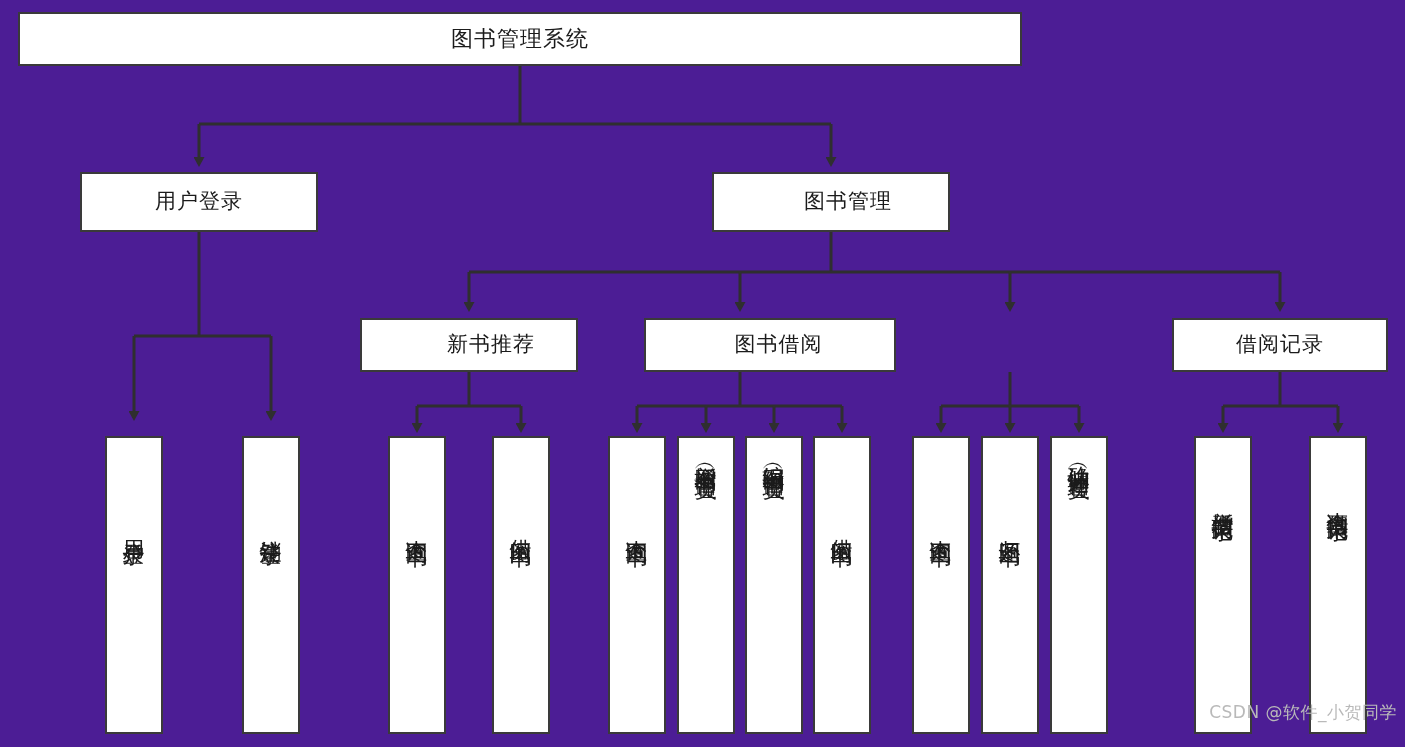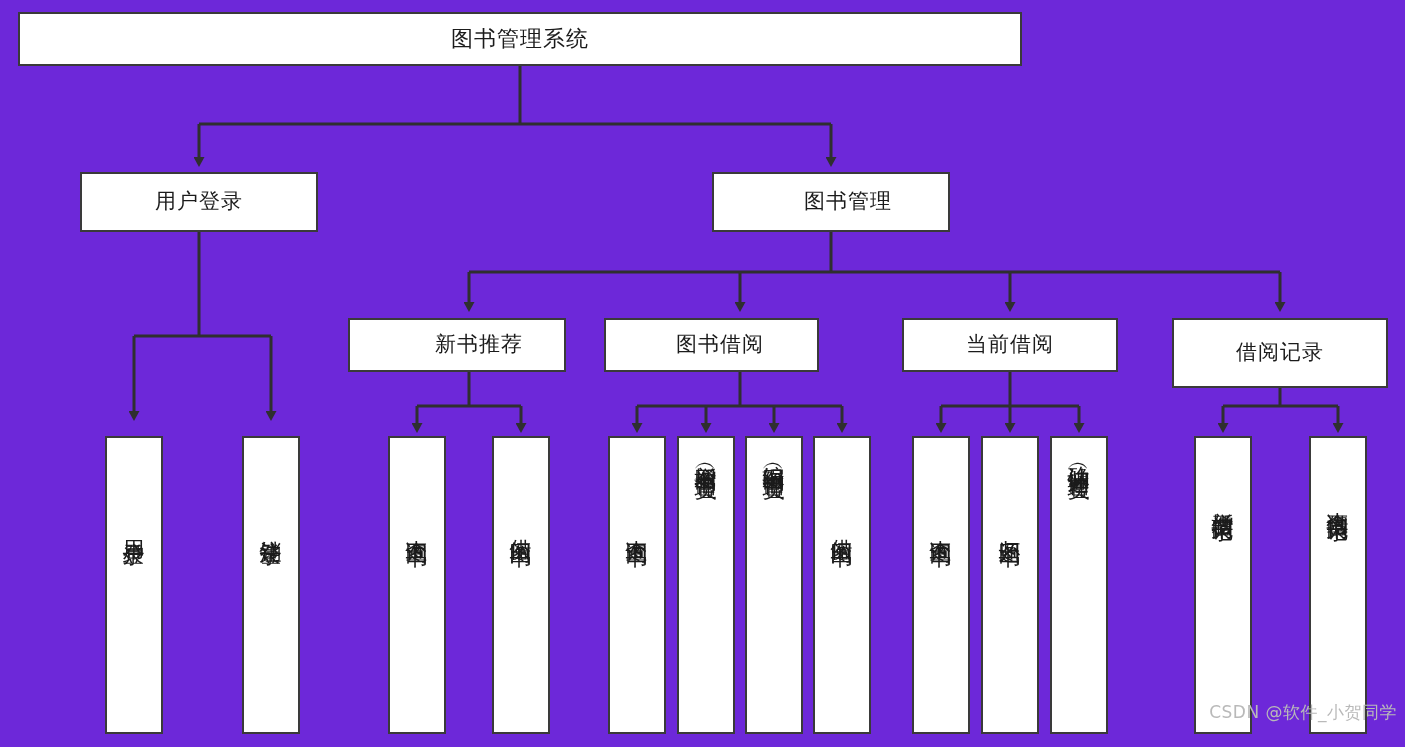--- a/index.html
+++ b/index.html
@@ -5,21 +5,21 @@
 <style>
   html, body {
     margin: 0;
     padding: 0;
     background: #ffffff;
   }
   #canvas {
     position: relative;
     width: 1405px;
     height: 747px;
-    background: #6d28d9;
+    background: #4c1d95;
     overflow: hidden;
     font-family: "DejaVu Sans", "Liberation Sans", sans-serif;
   }
   #edges {
     position: absolute;
     left: 0;
     top: 0;
     width: 1405px;
     height: 747px;
     pointer-events: none;
@@ -135,33 +135,30 @@
   </div>
 
   <div class="node h" style="left:80px; top:172px; width:238px; height:60px;">
     <span>用户登录</span>
   </div>
 
   <div class="node h" style="left:712px; top:172px; width:238px; height:60px;padding-left:34px;">
     <span>图书管理</span>
   </div>
 
-  <div class="node h" style="left:348px; top:318px; width:218px; height:54px;padding-left:44px;">
+  <div class="node h" style="left:360px; top:318px; width:218px; height:54px;padding-left:44px;">
     <span>新书推荐</span>
   </div>
 
-  <div class="node h" style="left:604px; top:318px; width:215px; height:54px;padding-left:17px;">
+  <div class="node h" style="left:644px; top:318px; width:252px; height:54px;padding-left:17px;">
     <span>图书借阅</span>
   </div>
 
-  <div class="node h" style="left:902px; top:318px; width:216px; height:54px;">
-    <span>当前借阅</span>
-  </div>
-
-  <div class="node h" style="left:1172px; top:318px; width:216px; height:70px;">
+
+  <div class="node h" style="left:1172px; top:318px; width:216px; height:54px;">
     <span>借阅记录</span>
   </div>
 
   <div class="node leaf mid" style="left:105px; top:436px; width:58px; height:298px;">
     <span class="vtext">用户登录</span>
   </div>
 
   <div class="node leaf mid" style="left:242px; top:436px; width:58px; height:298px;">
     <span class="vtext">注销登录</span>
   </div>

